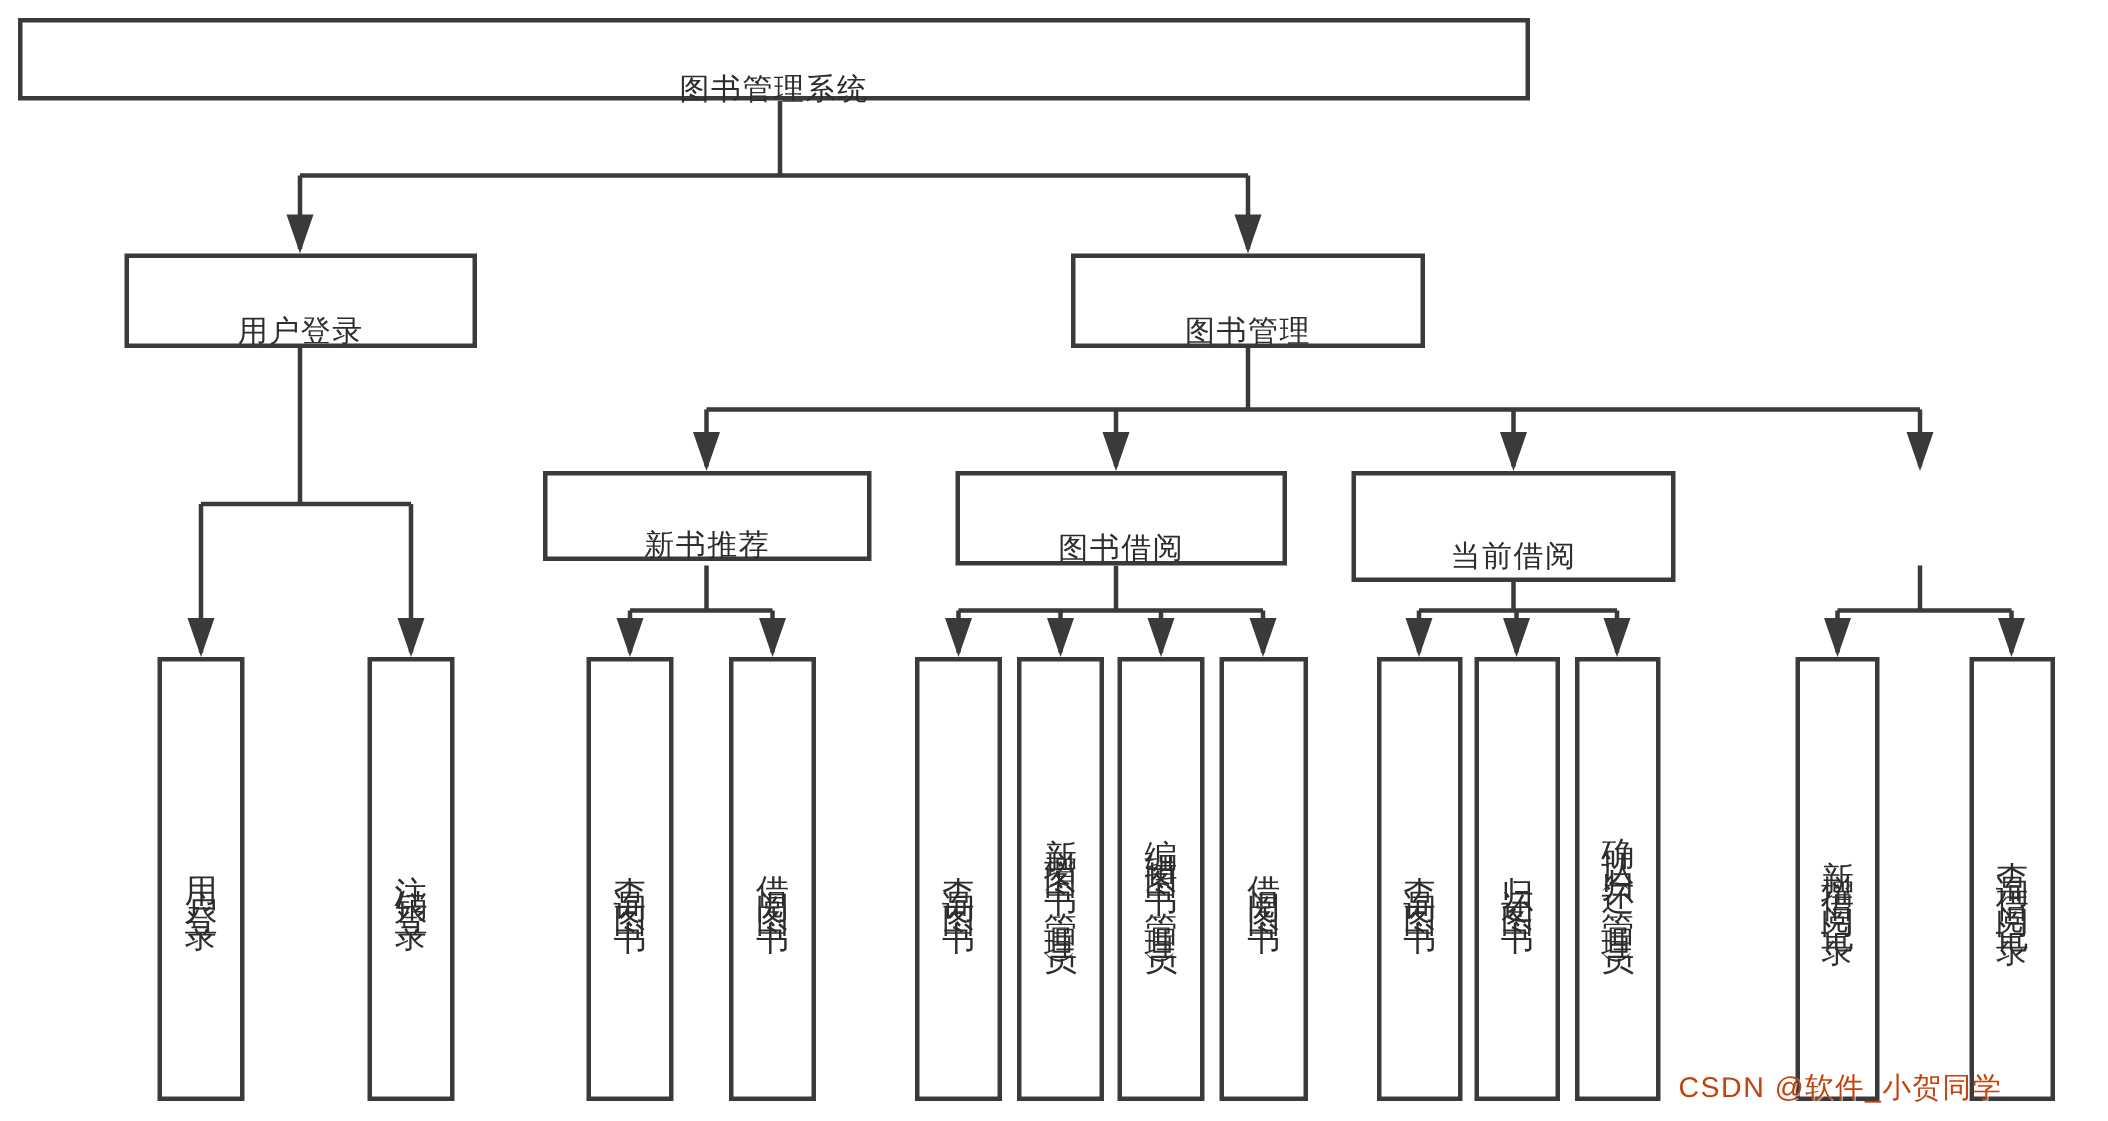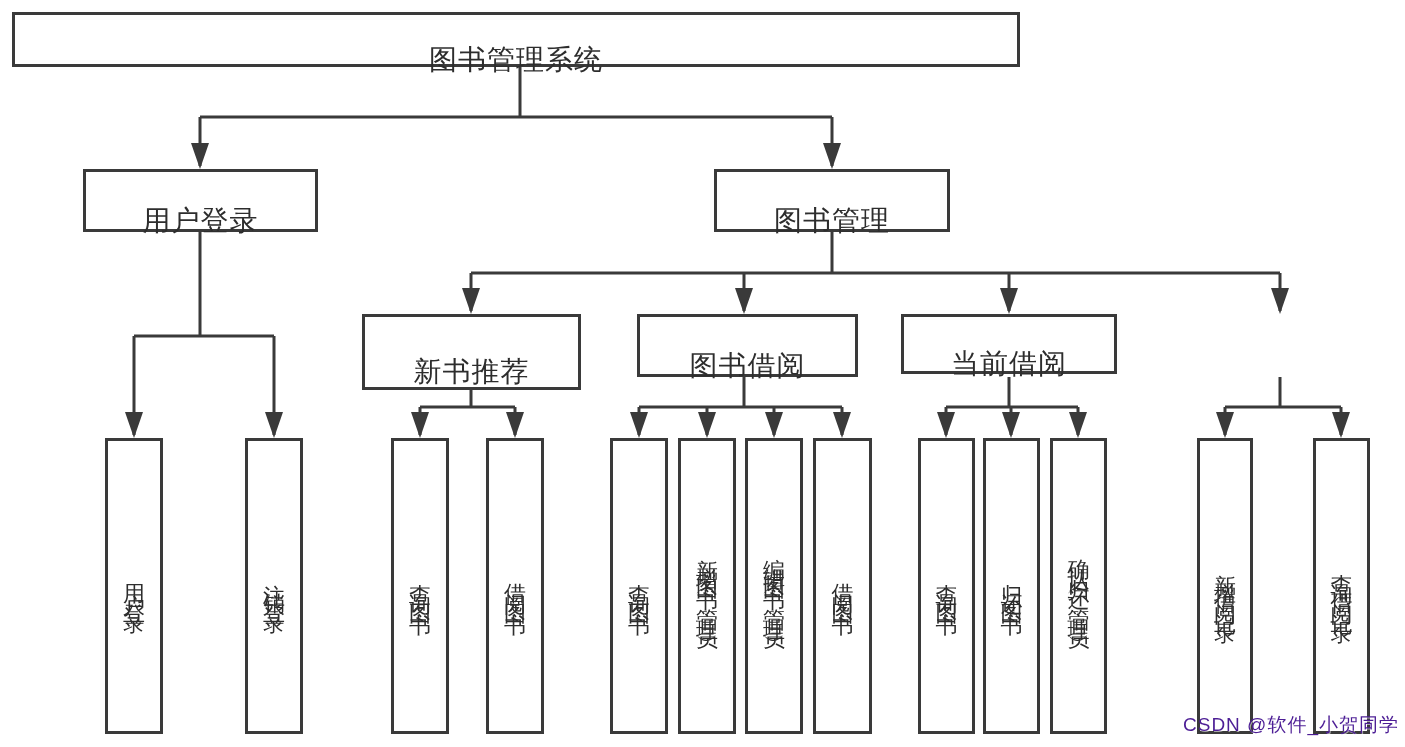--- a/index.html
+++ b/index.html
@@ -16,40 +16,40 @@
     box-sizing:border-box;
     background:#ffffff;
     border:3px solid #3a3a3a;
     display:flex;
     align-items:center;
     justify-content:center;
     z-index:2;
     color:#2d2d2d;
   }
   .box.h span{
-    font-size:28px;
+    font-size:20px;
     line-height:1;
     letter-spacing:1px;
     white-space:nowrap;
     margin-top:40px;
   }
   .box.v span{
     writing-mode:vertical-rl;
     text-orientation:mixed;
     font-size:22px;
     line-height:1;
     letter-spacing:10px;
     white-space:nowrap;
   }
   #watermark{
     position:absolute;
-    left:1183px;top:712px;
+    left:1119px;top:712px;
     z-index:5;
     font-size:19px;
-    color:#4c1d95;
+    color:#c2410c;
     letter-spacing:1px;
     white-space:nowrap;
     text-shadow:1px 1px 0 rgba(255,255,255,.55);
   }
 </style>
 </head>
 <body>
 
 <div id="stage">
 
@@ -80,27 +80,27 @@
     <span>图书管理系统</span>
   </div>
 
   <div class="box h" style="left:83px;top:169px;width:235px;height:63px;">
     <span>用户登录</span>
   </div>
   <div class="box h" style="left:714px;top:169px;width:236px;height:63px;justify-content:center;">
     <span>图书管理</span>
   </div>
 
-  <div class="box h" style="left:362px;top:314px;width:219px;height:76px;">
+  <div class="box h" style="left:362px;top:314px;width:219px;height:60px;">
     <span>新书推荐</span>
   </div>
   <div class="box h" style="left:637px;top:314px;width:221px;height:63px;">
     <span>图书借阅</span>
   </div>
-  <div class="box h" style="left:901px;top:314px;width:216px;height:60px;">
+  <div class="box h" style="left:901px;top:314px;width:216px;height:74px;">
     <span>当前借阅</span>
   </div>
 
   <div class="box v" style="left:105px;top:438px;width:58px;height:296px;">
     <span>用户登录</span>
   </div>
   <div class="box v" style="left:245px;top:438px;width:58px;height:296px;">
     <span>注销登录</span>
   </div>
 

